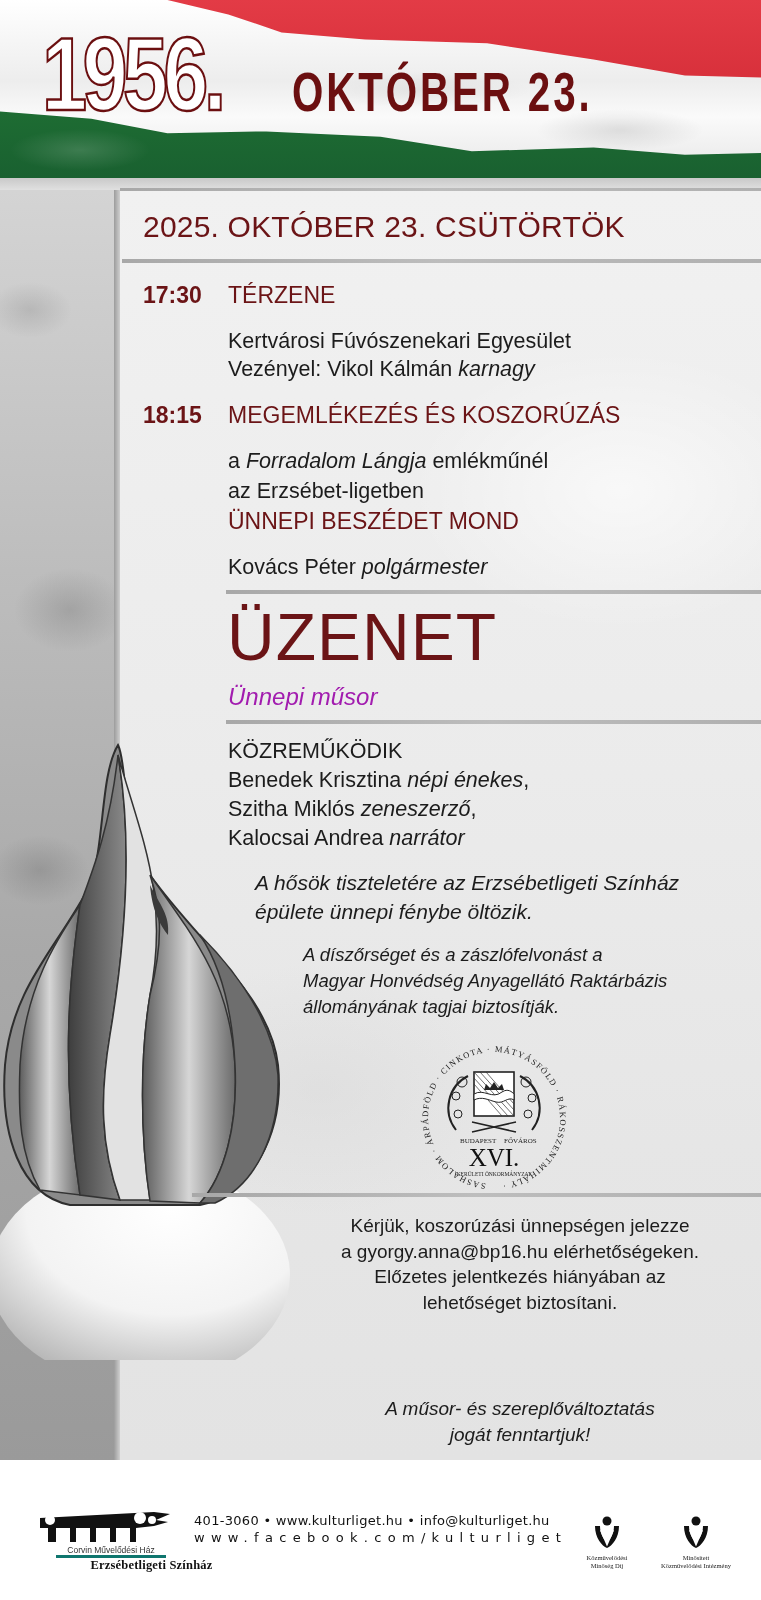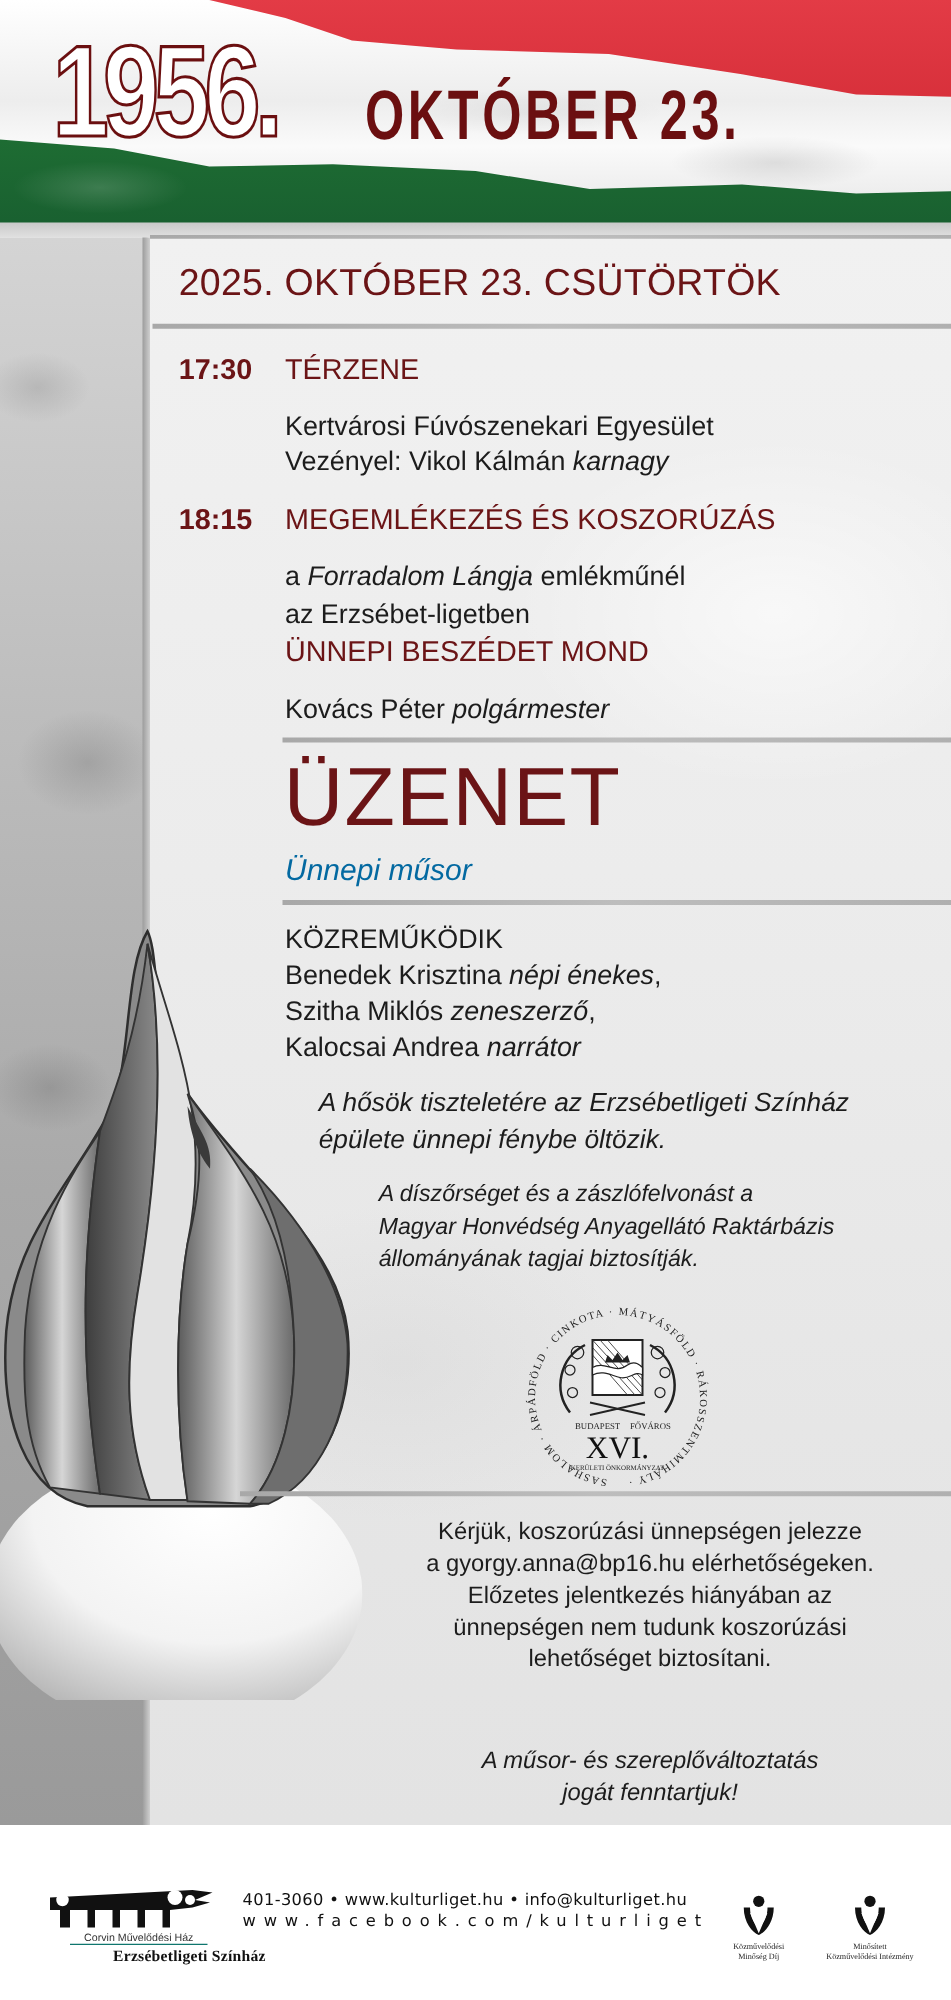--- a/index.html
+++ b/index.html
@@ -94,21 +94,21 @@
   .prog .title { position:absolute; left:85px; top:0; font-size:23px; color:#6b1416; white-space:nowrap; }
   .prog .line { position:absolute; left:85px; font-size:21.5px; color:#1c1c1c; white-space:nowrap;margin-top:17px; }
   .i { font-style: italic; }
 
   .uzenet {
     position:absolute; left:227px; top:604px;
     font-size:66px; color:#6b1416; letter-spacing: 1px; line-height:1;
   }
   .uzenet-sub {
     position:absolute; left:228px; top:683px;
-    font-size:24px; font-style: italic; color:#0369a1;
+    font-size:24px; font-style: italic; color:#a21caf;
   }
   .cast { position:absolute; left:228px; top:737px; font-size:21.5px; color:#1c1c1c; line-height:29px; white-space:nowrap; }
 
   .honor {
     position:absolute; left:255px; top:868px; font-style:italic; font-size:21px; color:#1c1c1c; line-height:29px; white-space:nowrap;
   }
   .guard {
     position:absolute; left:303px; top:942px; font-style:italic; font-size:18.5px; color:#1c1c1c; line-height:26px; white-space:nowrap;
   }
 
@@ -119,21 +119,21 @@
     font-size:19px; color:#1c1c1c; line-height:25.5px;
   }
   .notice-note {
     position:absolute; left:300px; top:1396px; width:440px; text-align:center;
     font-size:19px; font-style:italic; color:#1c1c1c; line-height:25.5px;
   }
 
   
   .footer { position:absolute; left:0; top:1460px; width:761px; height:140px; background:#ffffff; }
   .logo-theatre { position:absolute; left:36px; top:48px; width:135px; height:68px; }
-  .logo-theatre .sub1 { position:absolute; left:20px; top:37px; width:110px; text-align:center; font-size:8.5px; color:#333; border-bottom: 1px solid #0f766e; }
+  .logo-theatre .sub1 { position:absolute; left:20px; top:37px; width:110px; text-align:center; font-size:8.5px; color:#333; border-bottom: 3px solid #0f766e; }
   .logo-theatre .sub2 { position:absolute; left:0; top:50px; width:135px; text-align:center; font-family:"Liberation Serif", serif; font-weight:bold; font-size:12.5px; color:#111; letter-spacing:.2px;margin-left:48px; }
   .addr { position:absolute; left:194px; top:50px; font-family:"DejaVu Sans", sans-serif; color:#111; white-space:nowrap; }
   .addr .a1 { font-size:15px; letter-spacing:3.5px; font-variant: small-caps; }
   .addr .a2 { font-size:13px; margin-top:3px; letter-spacing: 0.3px; }
   .addr .a3 { font-size:13px; margin-top:2px; letter-spacing: 6.3px; }
   .award { position:absolute; top:56px; text-align:center; font-family:"Liberation Serif", serif; font-size:6.5px; color:#222; line-height:8px; }
   .award svg { display:block; margin: 0 auto 4px; }
 </style>
 </head>
 <body>
@@ -252,21 +252,20 @@
   <text x="48" y="101" font-family="Liberation Serif, serif" font-size="7" fill="#222">BUDAPEST</text>
   <text x="92" y="101" font-family="Liberation Serif, serif" font-size="7" fill="#222">FŐVÁROS</text>
   <text x="82" y="124" text-anchor="middle" font-family="Liberation Serif, serif" font-size="25" fill="#111">XVI.</text>
   <text x="82" y="134" text-anchor="middle" font-family="Liberation Serif, serif" font-size="5.5" fill="#222">KERÜLETI ÖNKORMÁNYZAT</text>
 </svg>
 
 <div class="notice">
   <div>Kérjük, koszorúzási ünnepségen jelezze</div>
   <div>a gyorgy.anna@bp16.hu elérhetőségeken.</div>
   <div>Előzetes jelentkezés hiányában az</div>
-  <div>ünnepségen nem tudunk koszorúzási</div>
   <div>lehetőséget biztosítani.</div>
 </div>
 <div class="notice-note">
   <div>A műsor- és szereplőváltoztatás</div>
   <div>jogát fenntartjuk!</div>
 </div>
 
 <footer class="footer">
   <div class="logo-theatre">
     <svg width="135" height="36" viewBox="0 0 135 36">

